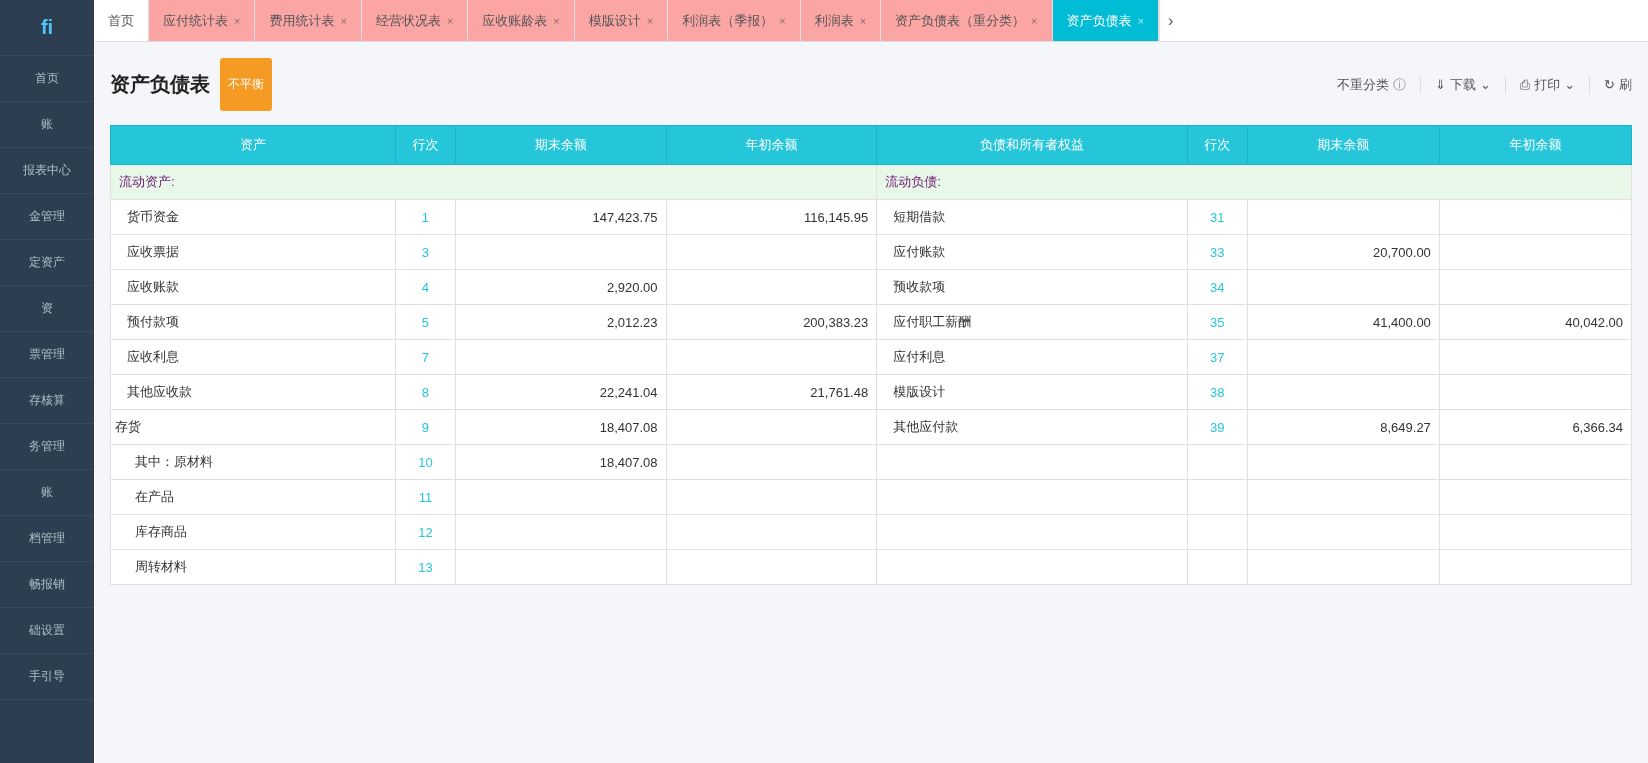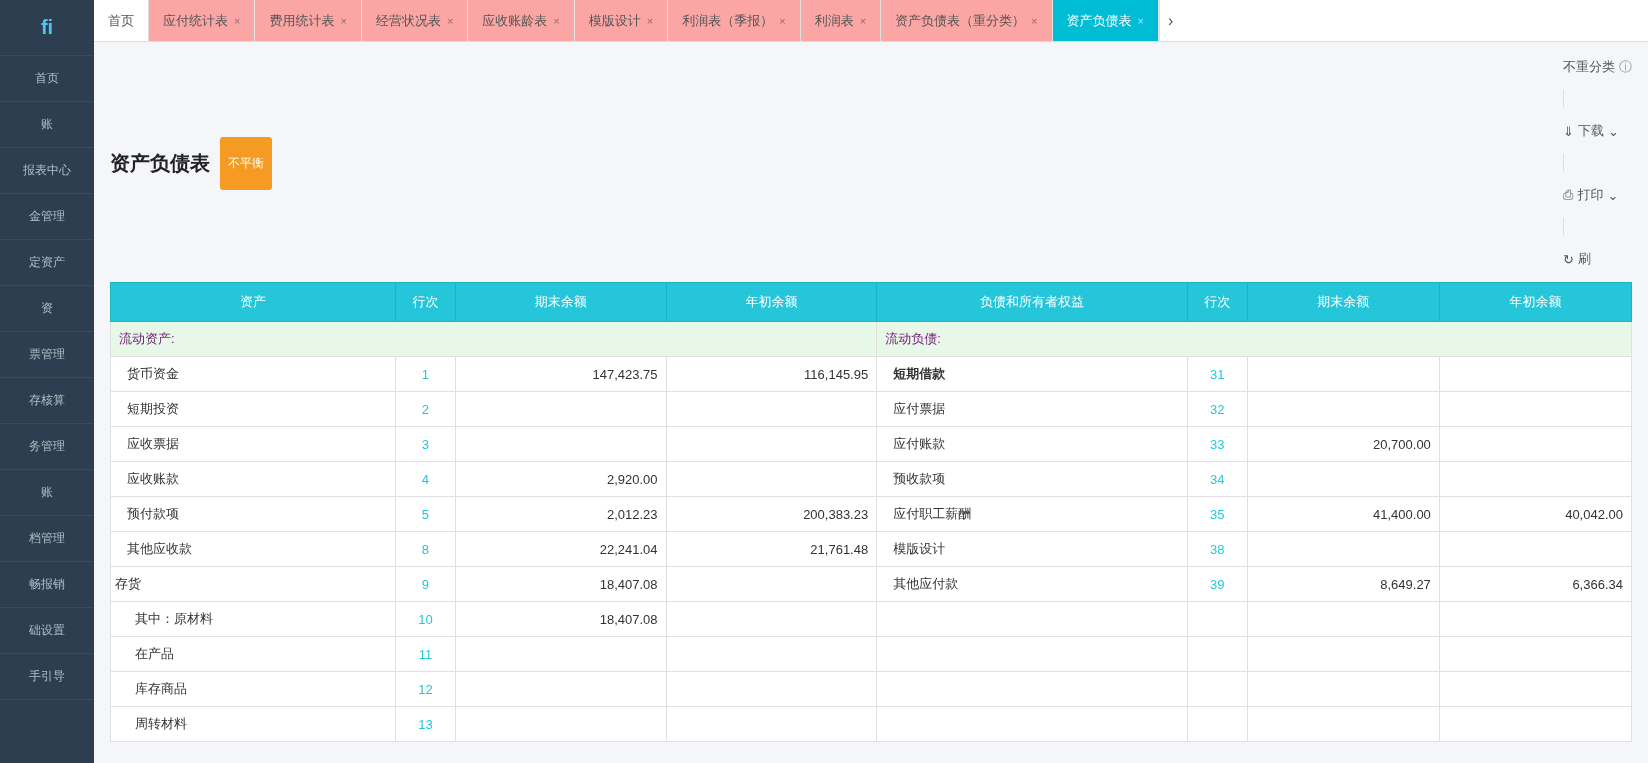--- a/index.html
+++ b/index.html
@@ -120,21 +120,20 @@
       color: #fff;
       padding: 18px 8px;
       border-radius: 3px;
       font-size: 12px;
     }
     .header-actions {
       display: flex;
       gap: 14px;
       color: #555;
       font-size: 13px;
-      flex-direction: column;
     }
     .header-action-btn {
       display: flex;
       align-items: center;
       gap: 4px;
       cursor: pointer;
       color: #555;
     }
     .divider-v { width: 1px; height: 18px; background: #ddd; }
 
@@ -283,32 +282,22 @@
       <tbody id="table-body">
       <tr class="row-category">
       <td class="text-left" colspan="4" style="padding-left:8px;">流动资产:</td>
       <td class="text-left" colspan="4" style="padding-left:8px;">流动负债:</td>
     </tr>
           <tr>
       <td class="text-left" style="padding-left:16px;">货币资金</td>
       <td class="row-num">1</td>
       <td class="number">147,423.75</td>
       <td class="number">116,145.95</td>
-      <td class="text-left" style="padding-left:16px;font-weight:bold;">短期借款</td>
+      <td class="text-left" style="padding-left:16px;">短期借款</td>
       <td class="row-num">31</td>
-      <td class="number"></td>
-      <td class="number"></td>
-    </tr>
-          <tr>
-      <td class="text-left" style="padding-left:16px;">短期投资</td>
-      <td class="row-num">2</td>
-      <td class="number"></td>
-      <td class="number"></td>
-      <td class="text-left" style="padding-left:16px;">应付票据</td>
-      <td class="row-num">32</td>
       <td class="number"></td>
       <td class="number"></td>
     </tr>
           <tr>
       <td class="text-left" style="padding-left:16px;">应收票据</td>
       <td class="row-num">3</td>
       <td class="number"></td>
       <td class="number"></td>
       <td class="text-left" style="padding-left:16px;">应付账款</td>
       <td class="row-num">33</td>
@@ -329,20 +318,30 @@
       <td class="text-left" style="padding-left:16px;">预付款项</td>
       <td class="row-num">5</td>
       <td class="number">2,012.23</td>
       <td class="number">200,383.23</td>
       <td class="text-left" style="padding-left:16px;">应付职工薪酬</td>
       <td class="row-num">35</td>
       <td class="number">41,400.00</td>
       <td class="number">40,042.00</td>
     </tr>
           <tr>
+      <td class="text-left" style="padding-left:16px;">应收利息</td>
+      <td class="row-num">7</td>
+      <td class="number"></td>
+      <td class="number"></td>
+      <td class="text-left" style="padding-left:16px;">应付利息</td>
+      <td class="row-num">37</td>
+      <td class="number"></td>
+      <td class="number"></td>
+    </tr>
+          <tr>
       <td class="text-left" style="padding-left:16px;">其他应收款</td>
       <td class="row-num">8</td>
       <td class="number">22,241.04</td>
       <td class="number">21,761.48</td>
       <td class="text-left" style="padding-left:16px;">模版设计</td>
       <td class="row-num">38</td>
       <td class="number"></td>
       <td class="number"></td>
     </tr>
           <tr>

